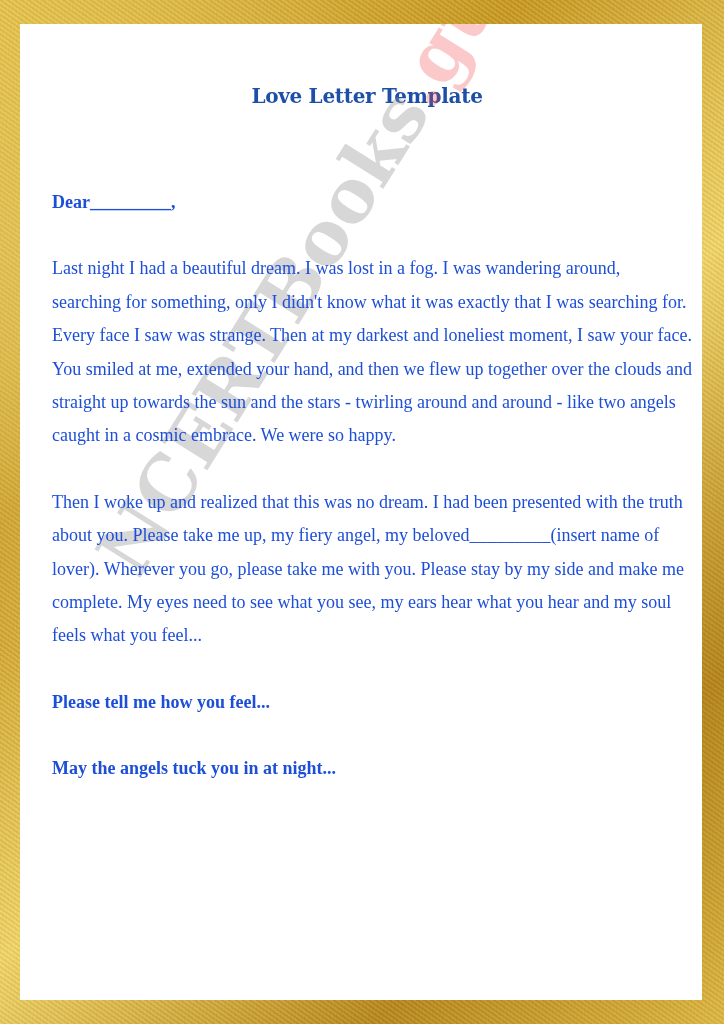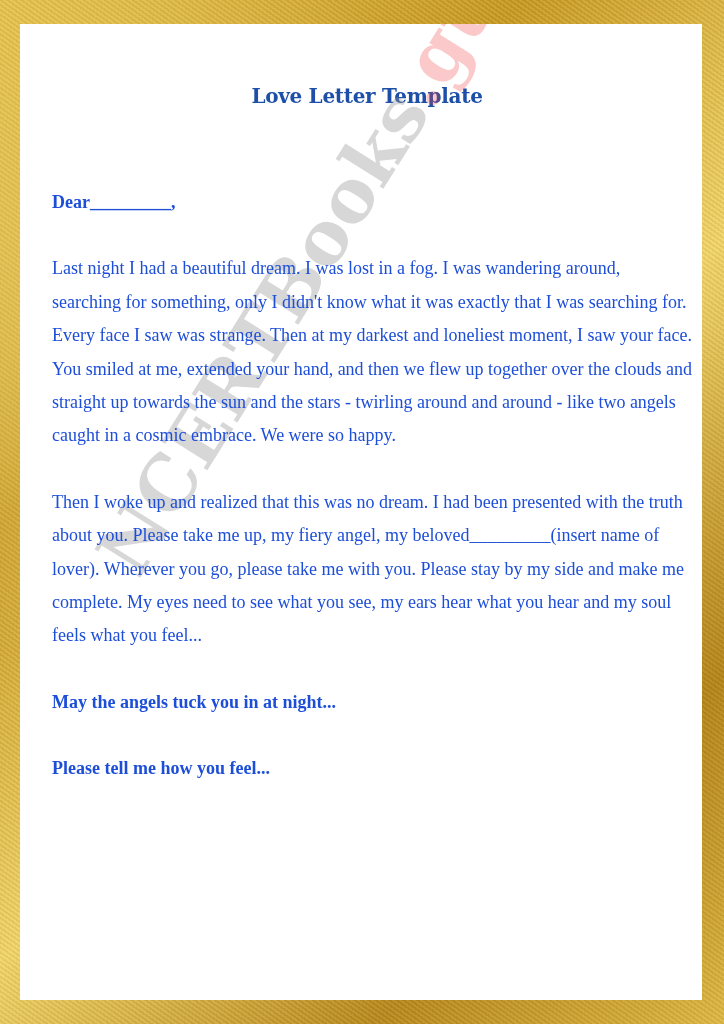--- a/index.html
+++ b/index.html
@@ -68,18 +68,18 @@
     <div class="watermark">
       <span class="wm-main">NCERTBooks</span><span class="wm-tld">.guru</span>
     </div>
 
     <div class="title">Love Letter Template</div>
 
     <div class="content">
       <p class="salutation">Dear_________,</p>
       <p class="para">Last night I had a beautiful dream. I was lost in a fog. I was wandering around, searching for something, only I didn't know what it was exactly that I was searching for. Every face I saw was strange. Then at my darkest and loneliest moment, I saw your face. You smiled at me, extended your hand, and then we flew up together over the clouds and straight up towards the sun and the stars - twirling around and around - like two angels caught in a cosmic embrace. We were so happy.</p>
       <p class="para">Then I woke up and realized that this was no dream. I had been presented with the truth about you. Please take me up, my fiery angel, my beloved_________(insert name of lover). Wherever you go, please take me with you. Please stay by my side and make me complete. My eyes need to see what you see, my ears hear what you hear and my soul feels what you feel...</p>
+      <p class="closing">Please tell me how you feel...</p>
       <p class="closing">May the angels tuck you in at night...</p>
-      <p class="closing">Please tell me how you feel...</p>
     </div>
 
   </div>
 </div>
 
 </body></html>

